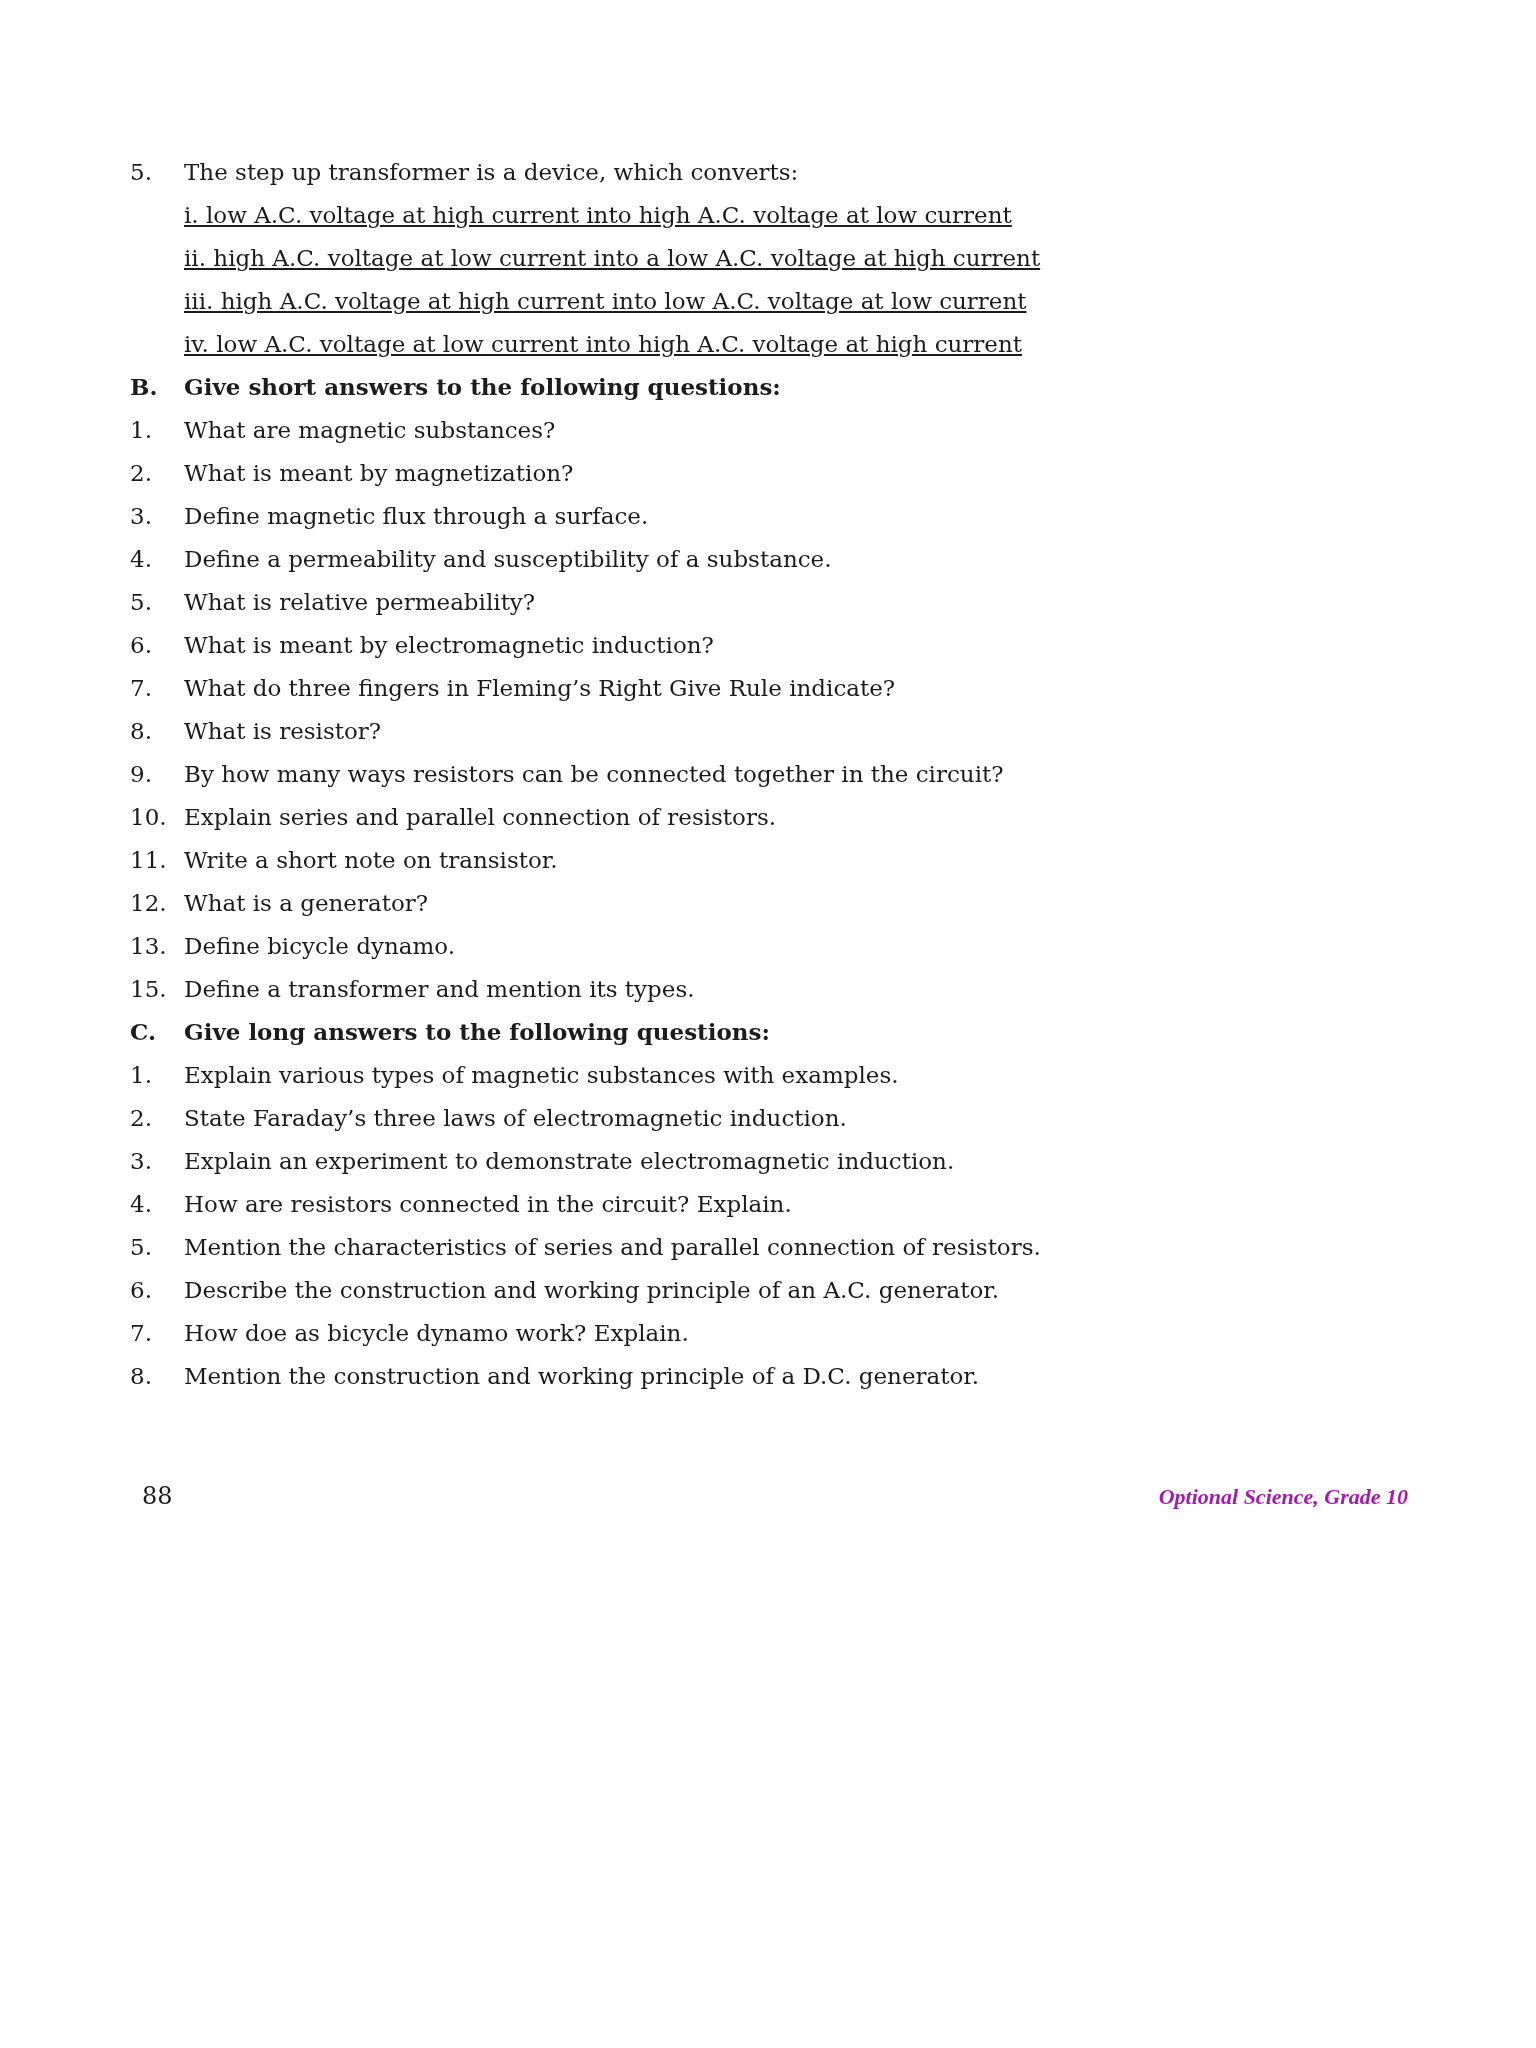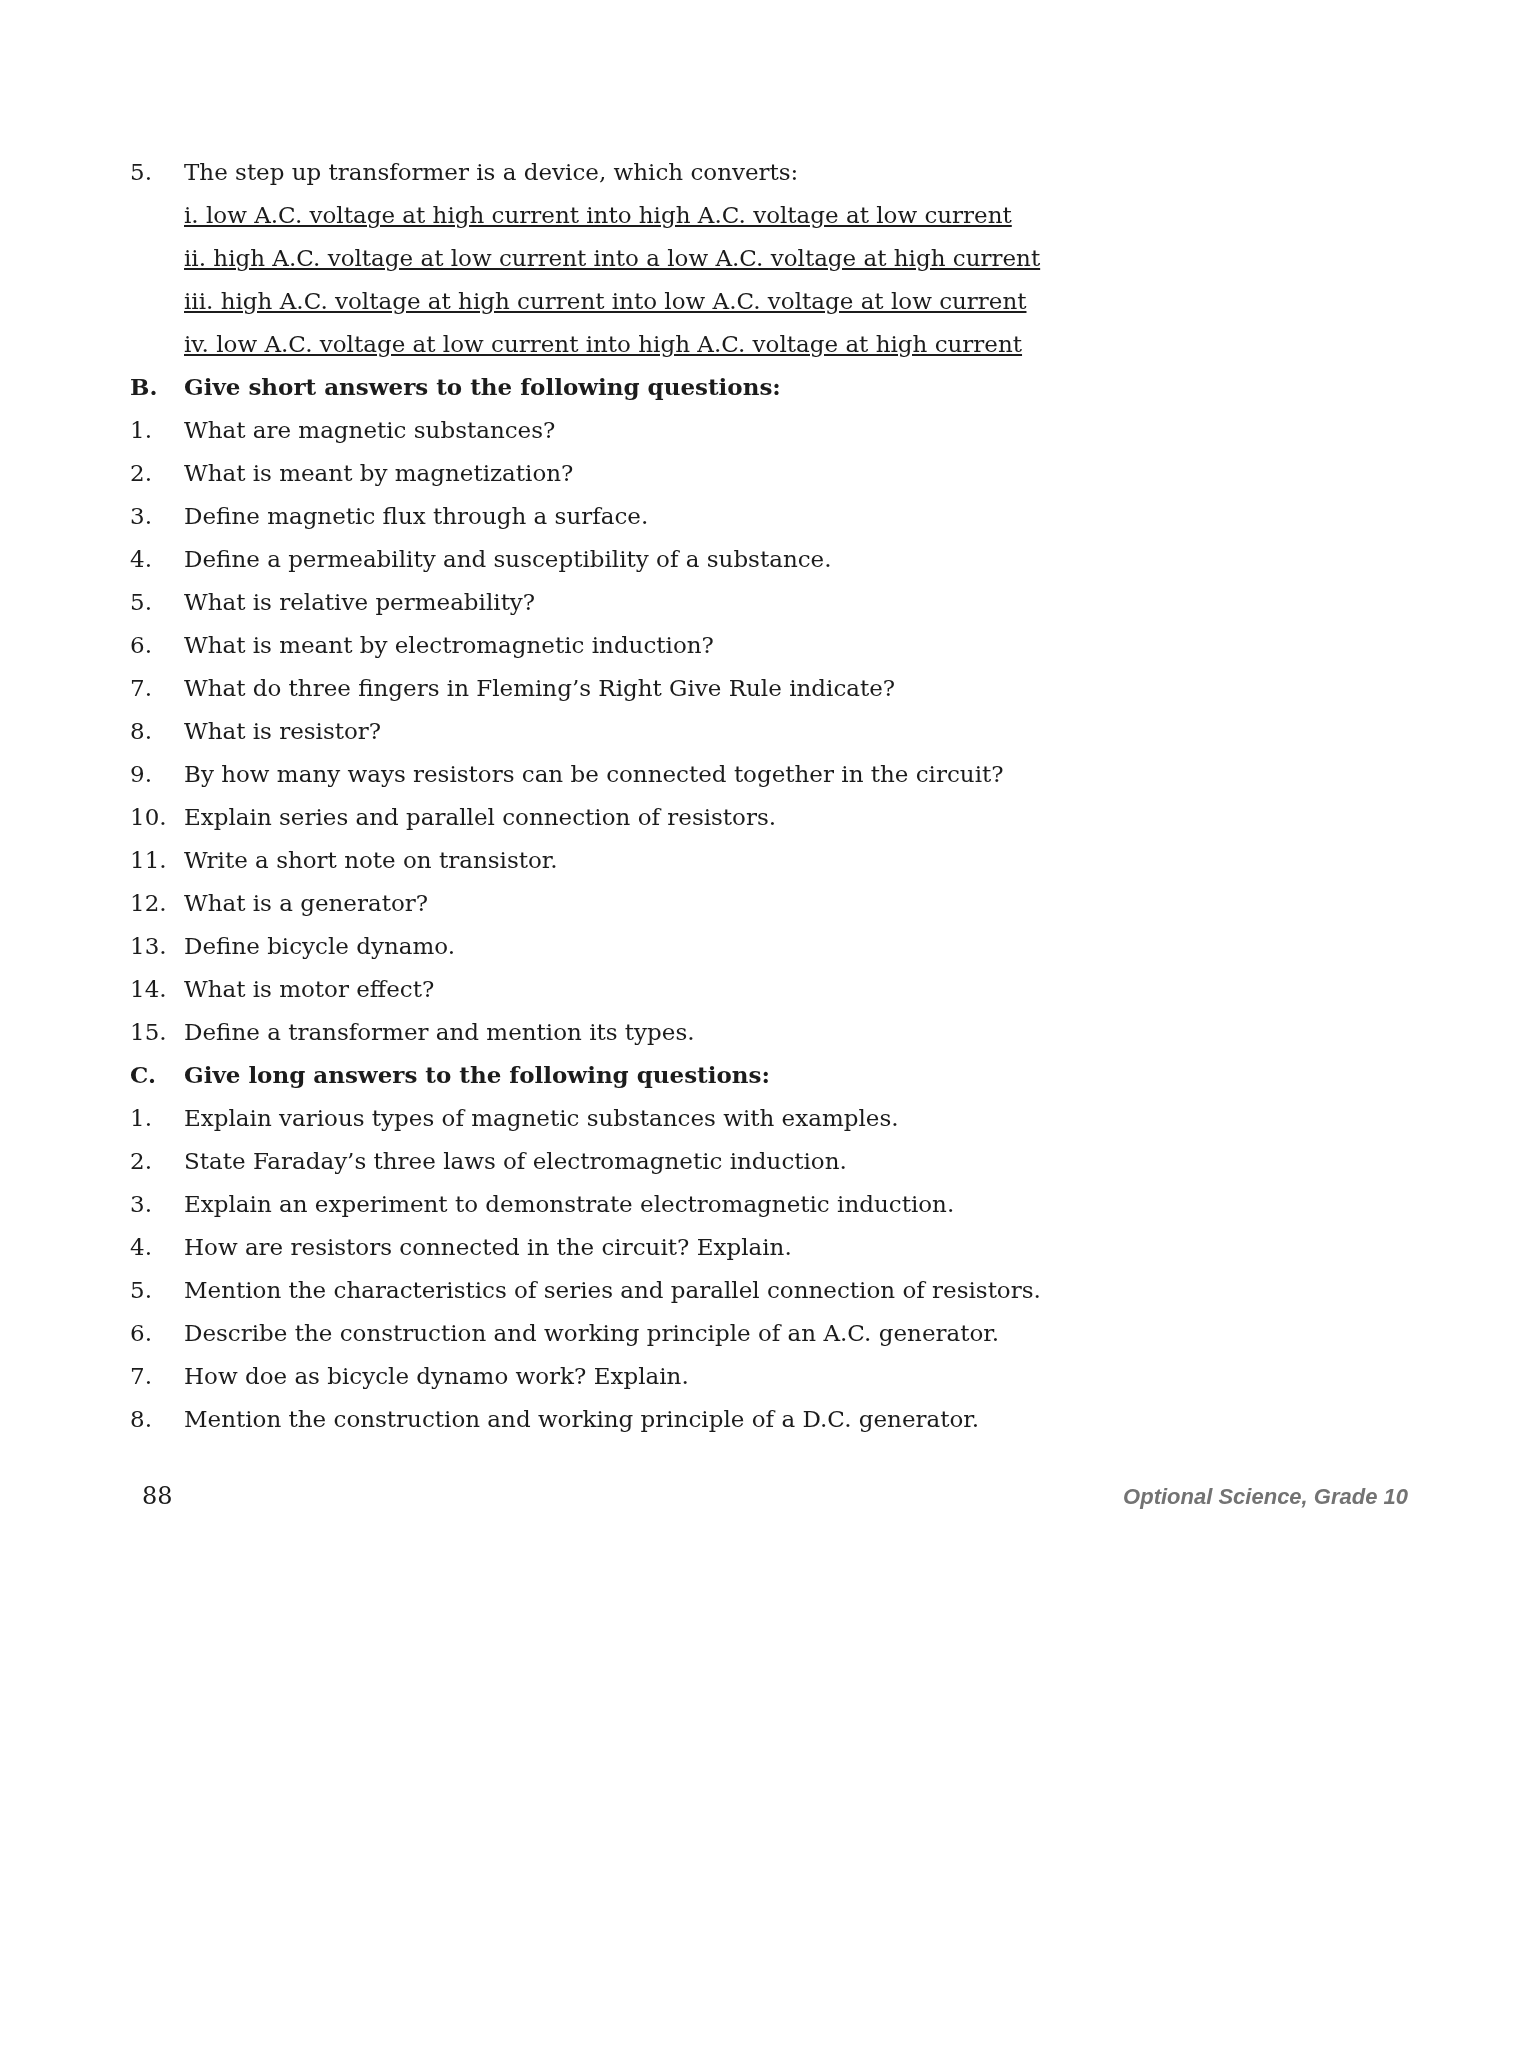--- a/index.html
+++ b/index.html
@@ -52,25 +52,25 @@
     top: 1482px;
     display: flex;
     justify-content: space-between;
     align-items: baseline;
   }
   .footer .page-number {
     font-size: 24px;
     font-family: "DejaVu Serif", "Liberation Serif", serif;
   }
   .footer .book-title {
-    font-family: Liberation Sans, sans-serif;
+    font-family: Liberation Serif, serif;
     font-style: italic;
     font-weight: bold;
     font-size: 22px;
-    color: #737373;
+    color: #a21caf;
   }
 </style>
 </head>
 <body>
 
 <div class="page">
   <div class="content">
 
     <div class="q-row">
       <span class="q-num">5.</span>
@@ -151,24 +151,20 @@
         <div class="q-row">
           <span class="q-num">12.</span>
           <span class="q-text">What is a generator?</span>
         </div>
 
         <div class="q-row">
           <span class="q-num">13.</span>
           <span class="q-text">Define bicycle dynamo.</span>
         </div>
 
-        <div class="q-row">
-          <span class="q-num">14.</span>
-          <span class="q-text">What is motor effect?</span>
-        </div>
 
         <div class="q-row">
           <span class="q-num">15.</span>
           <span class="q-text">Define a transformer and mention its types.</span>
         </div>
       </div>
 
     <div class="q-row section-heading">
       <span class="q-num">C.</span>
       <span class="q-text">Give long answers to the following questions:</span>

